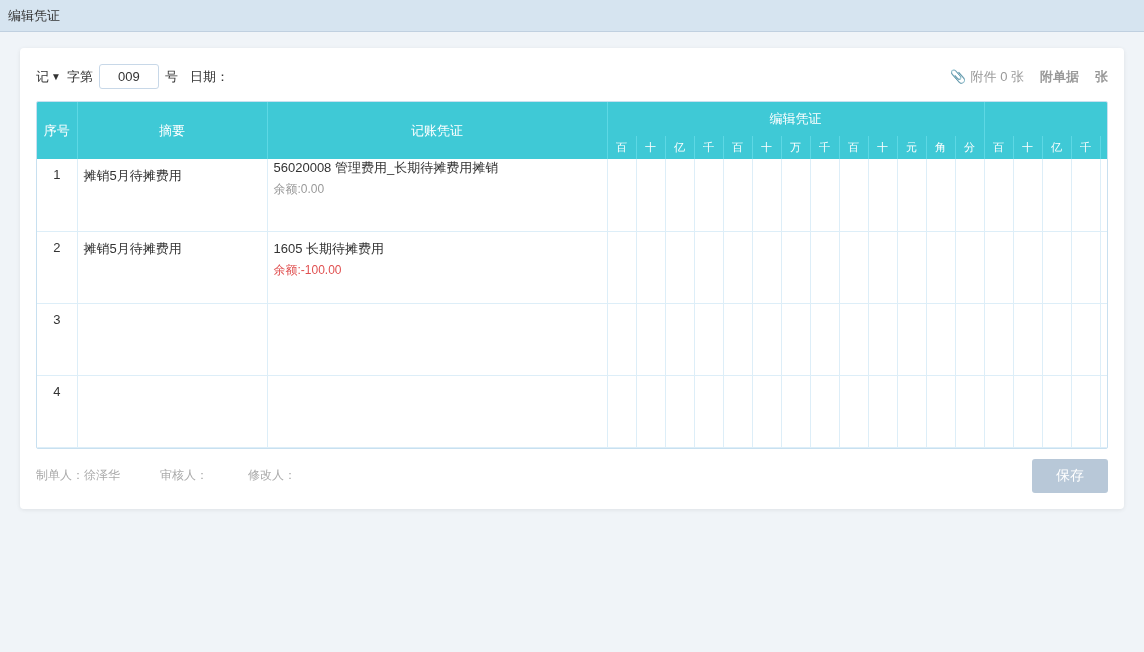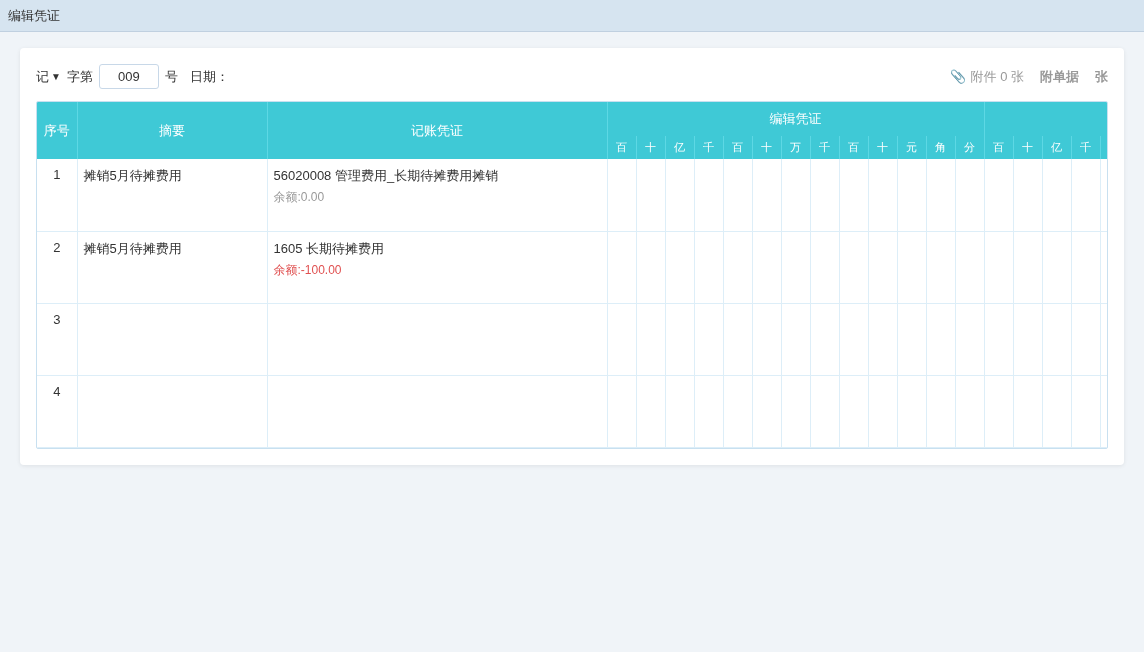--- a/index.html
+++ b/index.html
@@ -267,21 +267,21 @@
             <th>亿</th>
             <th>千</th>
             <th>百</th>
 
           </tr>
         </thead>
         <tbody id="voucher-tbody">
         <tr style="border-bottom: 1px solid rgb(221, 238, 248);">
               <td class="cell-seq" style="text-align: center; padding-top: 8px; color: rgb(51, 51, 51); font-size: 13px; border-right: 1px solid rgb(221, 238, 248); height: 72px; vertical-align: top;">1</td>
               <td style="padding: 8px 6px 4px; color: rgb(51, 51, 51); font-size: 13px; border-right: 1px solid rgb(221, 238, 248); height: 72px; vertical-align: top; cursor: text;">摊销5月待摊费用</td>
-              <td style="padding: 8px 6px 4px; font-size: 13px; border-right: 1px solid rgb(221, 238, 248); height: 72px; vertical-align: top; cursor: text;">
+              <td style="padding: 0 6px 4px; font-size: 13px; border-right: 1px solid rgb(221, 238, 248); height: 72px; vertical-align: top; cursor: text;">
                 <div style="color: rgb(51, 51, 51);">56020008 管理费用_长期待摊费用摊销</div>
                 <div style="font-size: 12px; margin-top: 4px; color: rgb(153, 153, 153);">余额:0.00</div>
               </td>
               <td style="border-right: 1px solid rgb(221, 238, 248); height: 72px; min-width: 29px; width: 29px;"></td>
               <td style="border-right: 1px solid rgb(221, 238, 248); height: 72px; min-width: 29px; width: 29px;"></td>
               <td style="border-right: 1px solid rgb(221, 238, 248); height: 72px; min-width: 29px; width: 29px;"></td>
               <td style="border-right: 1px solid rgb(221, 238, 248); height: 72px; min-width: 29px; width: 29px;"></td>
               <td style="border-right: 1px solid rgb(221, 238, 248); height: 72px; min-width: 29px; width: 29px;"></td>
               <td style="border-right: 1px solid rgb(221, 238, 248); height: 72px; min-width: 29px; width: 29px;"></td>
               <td style="border-right: 1px solid rgb(221, 238, 248); height: 72px; min-width: 29px; width: 29px;"></td>
@@ -367,15 +367,21 @@
               <td style="border-right: 1px solid rgb(221, 238, 248); height: 72px; min-width: 29px; width: 29px;"></td>
               <td style="border-right: 1px solid rgb(221, 238, 248); height: 72px; min-width: 29px; width: 29px;"></td>
               <td style="border-right: 1px solid rgb(221, 238, 248); height: 72px; min-width: 29px; width: 29px;"></td>
               <td style="border-right: 1px solid rgb(221, 238, 248); height: 72px; min-width: 29px; width: 29px;"></td>
             </tr>
           </tbody>
       </table>
 
     </div>
 
+    <div class="info-row">
+      <span>制单人：徐泽华</span>
+      <span>审核人：</span>
+      <span>修改人：</span>
+      <button class="save-btn">保存</button>
+    </div>
 
   </div>
 </div>
 
 </body></html>

